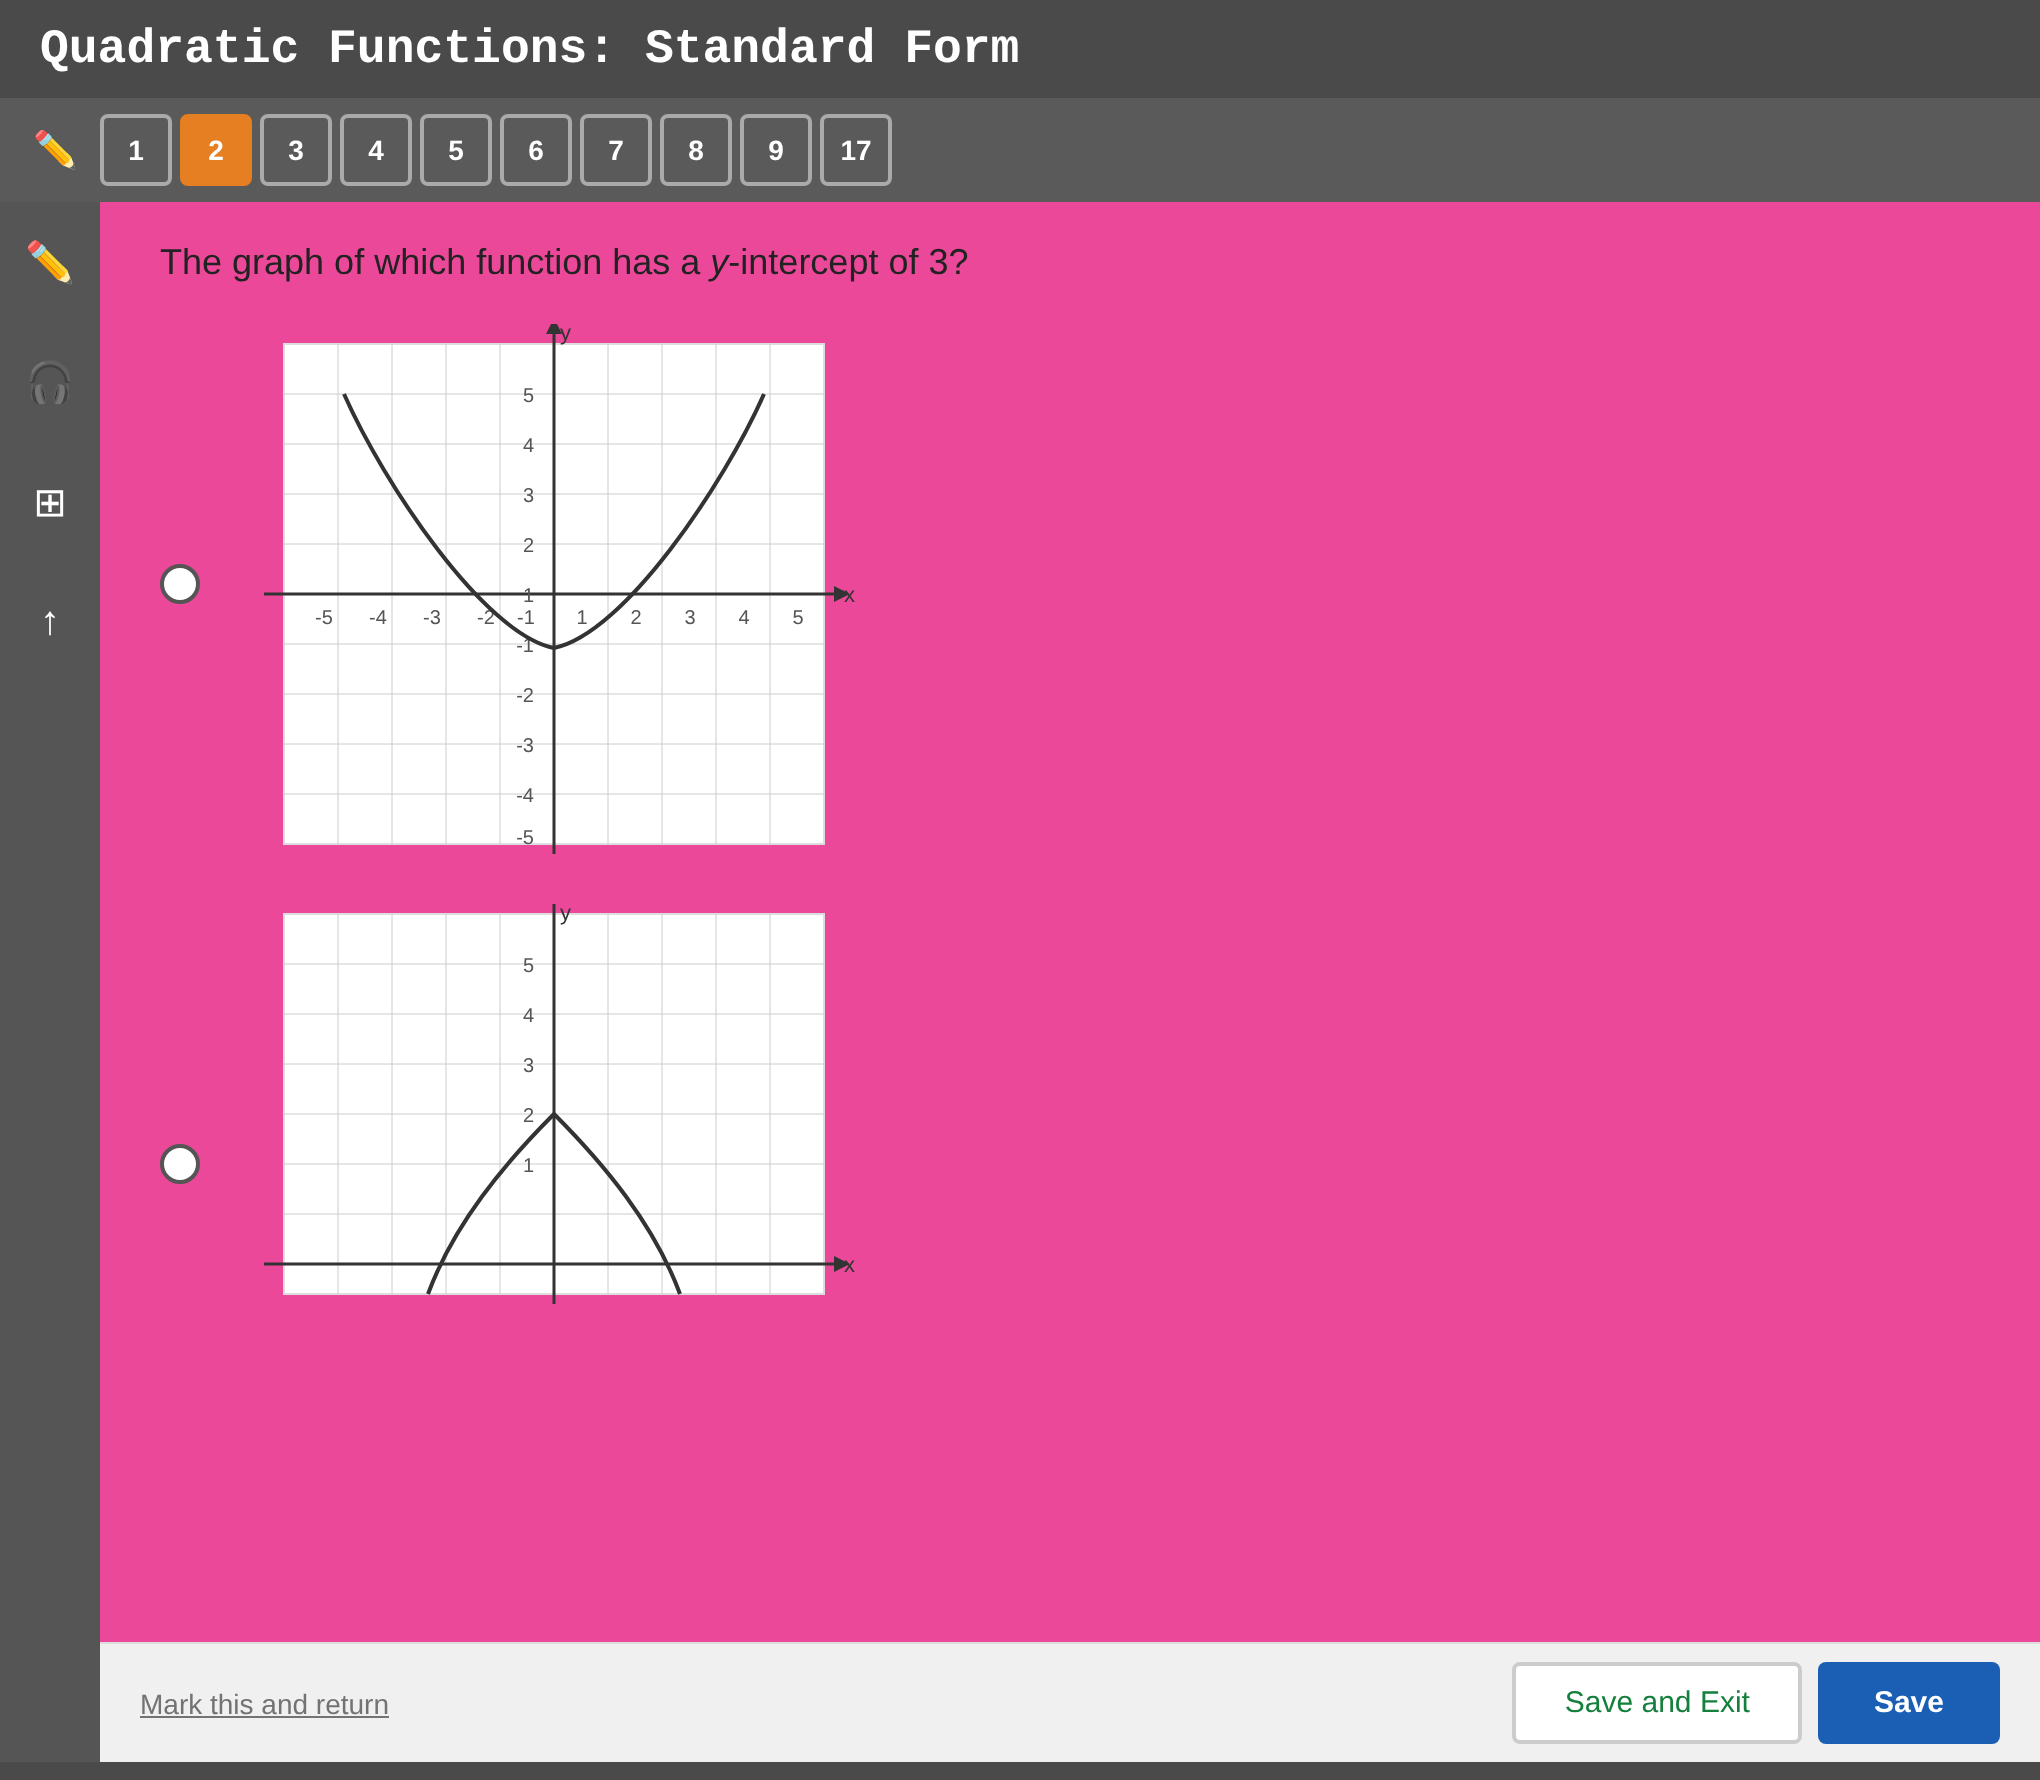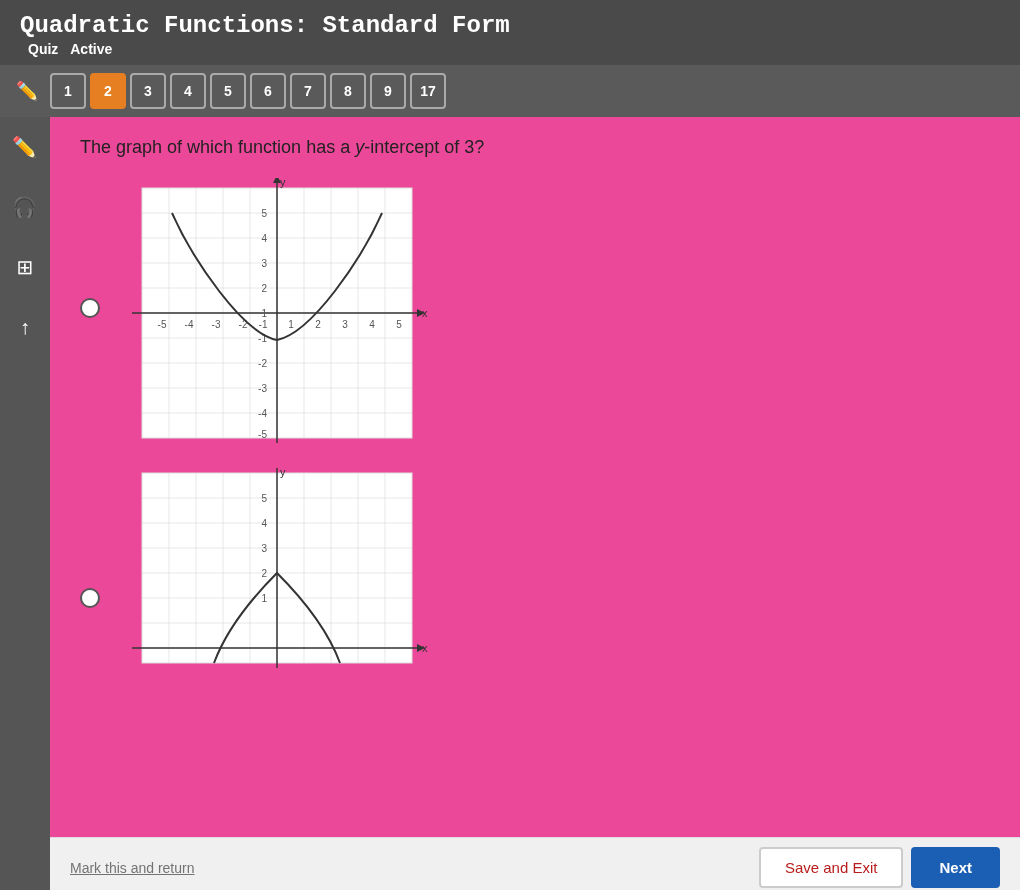--- a/index.html
+++ b/index.html
@@ -184,44 +184,40 @@
       gap: 8px;
     }
 
     .save-exit-btn {
       padding: 10px 24px;
       background: white;
       border: 2px solid #ccc;
       border-radius: 4px;
       font-size: 15px;
       cursor: pointer;
-      color: #b91c1c;
+      color: #15803d;
       text-align: center;
     }
 
     .next-btn {
       padding: 10px 28px;
       background: #1a5fb4;
       border: none;
       border-radius: 4px;
       font-size: 15px;
       cursor: pointer;
       color: white;
       font-weight: bold;
     }
   </style>
 </head>
 <body>
 
 <div class="header">
   <div class="page-title">Quadratic Functions: Standard Form</div>
-  <div class="quiz-status">
-    <span>Quiz</span>
-    <span>Active</span>
-  </div>
 </div>
 
 <div class="nav-bar">
   <div class="nav-icon">✏️</div>
   <div class="question-btn">1</div>
   <div class="question-btn active">2</div>
   <div class="question-btn">3</div>
   <div class="question-btn">4</div>
   <div class="question-btn">5</div>
   <div class="question-btn">6</div>
@@ -359,17 +355,17 @@
           </div>
         </div>
 
       </div>
     </div>
 
     <div class="bottom-bar">
       <a class="mark-return-link">Mark this and return</a>
       <div class="bottom-buttons">
         <button class="save-exit-btn">Save and Exit</button>
-        <button class="next-btn">Next</button>
+        <button class="next-btn">Save</button>
       </div>
     </div>
   </div>
 </div>
 
 </body></html>

